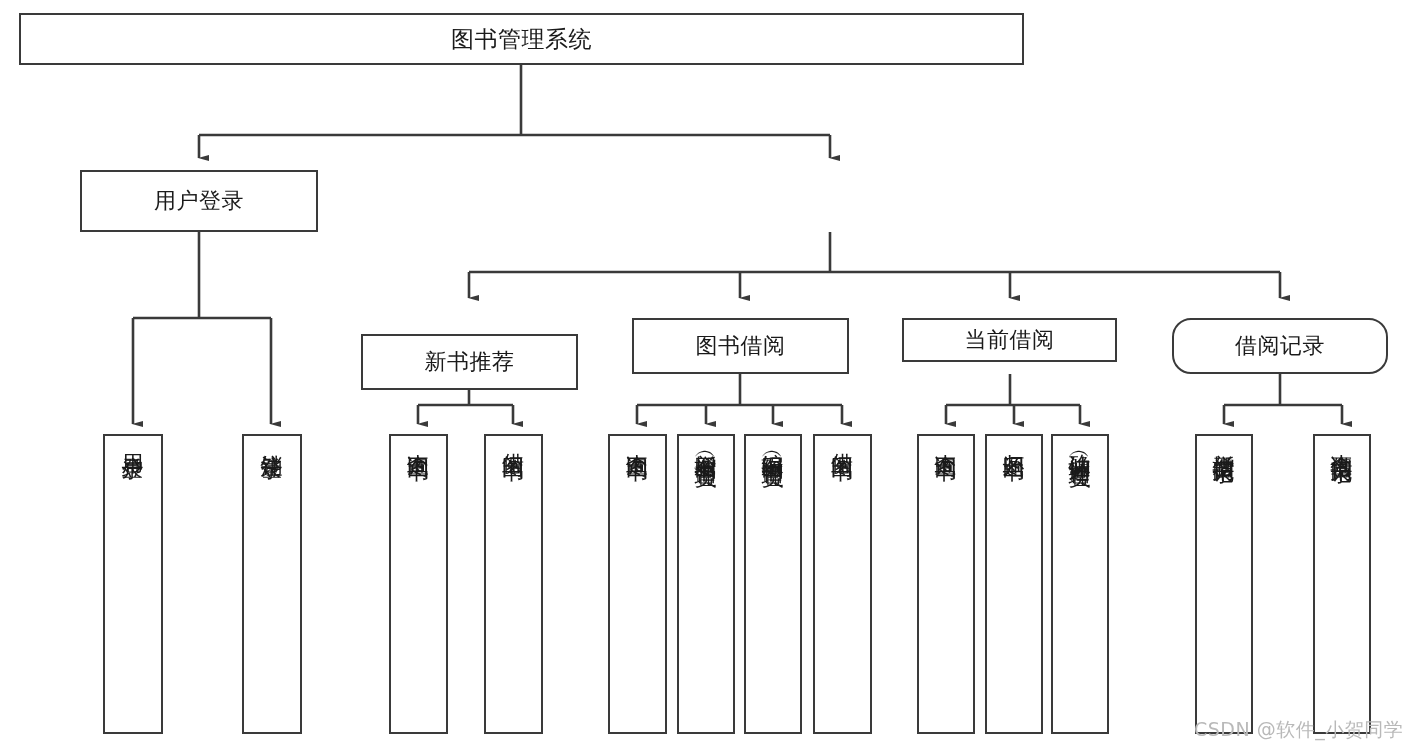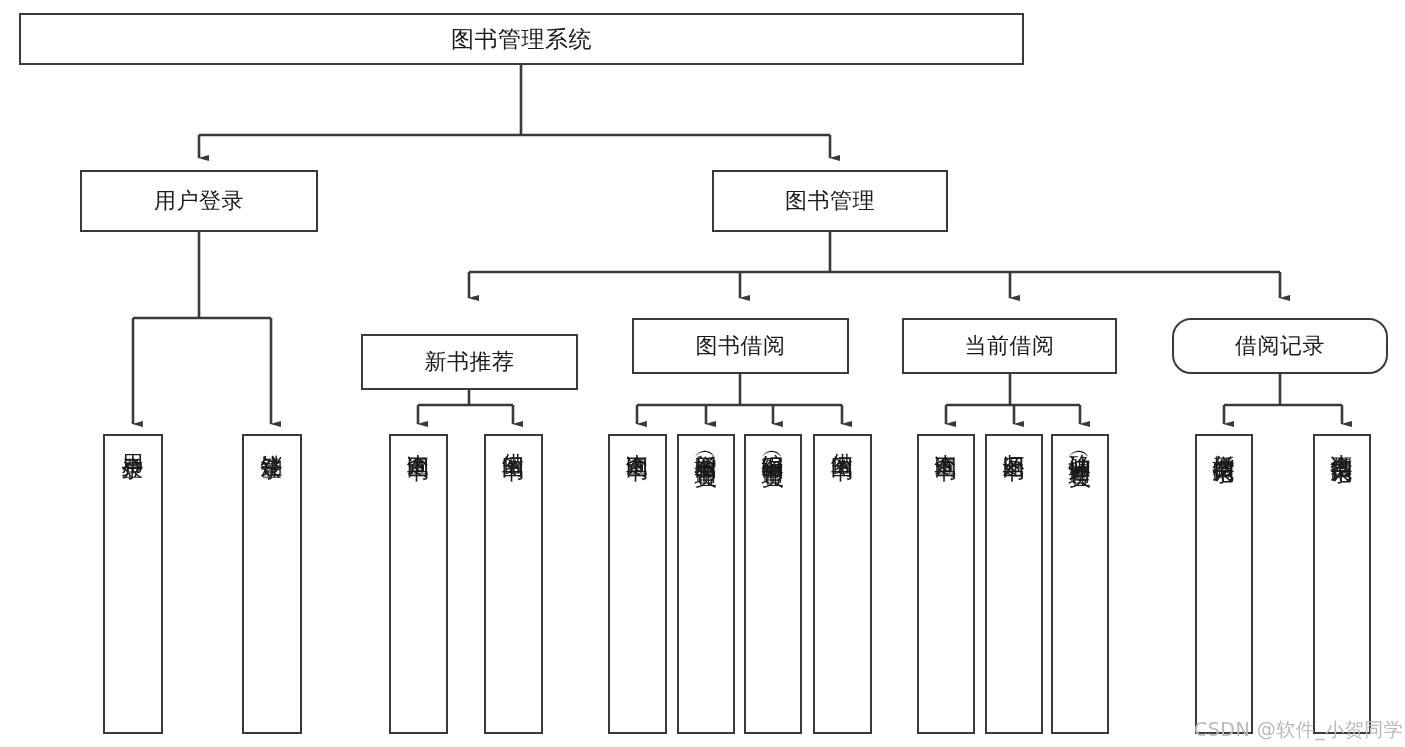--- a/index.html
+++ b/index.html
@@ -127,31 +127,28 @@
     </g>
   </svg>
 
   <div class="node horizontal root" style="left:19px; top:13px; width:1005px; height:52px;">
     <span class="label">图书管理系统</span>
   </div>
 
   <div class="node horizontal" style="left:80px; top:170px; width:238px; height:62px;">
     <span class="label">用户登录</span>
   </div>
-  <div class="node horizontal" style="left:712px; top:170px; width:236px; height:62px;">
-    <span class="label">图书管理</span>
-  </div>
 
   <div class="node horizontal" style="left:361px; top:334px; width:217px; height:56px;">
     <span class="label">新书推荐</span>
   </div>
   <div class="node horizontal" style="left:632px; top:318px; width:217px; height:56px;">
     <span class="label">图书借阅</span>
   </div>
-  <div class="node horizontal" style="left:902px; top:318px; width:215px; height:56px;">
+  <div class="node horizontal" style="left:902px; top:318px; width:215px; height:44px;">
     <span class="label">当前借阅</span>
   </div>
   <div class="node horizontal" style="left:1172px; top:318px; width:216px; height:56px;border-radius:19px;">
     <span class="label">借阅记录</span>
   </div>
 
   <div class="node vertical" style="left:103px; top:434px; width:60px; height:300px;">
     <span class="label">用户登录</span>
   </div>
   <div class="node vertical" style="left:242px; top:434px; width:60px; height:300px;">

